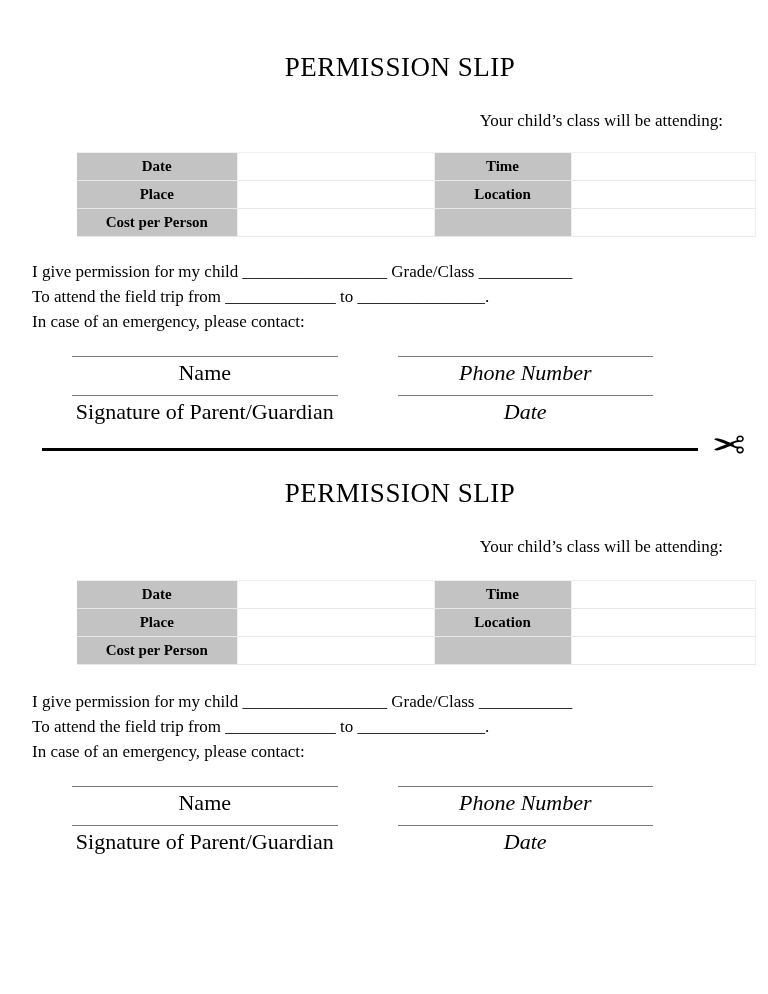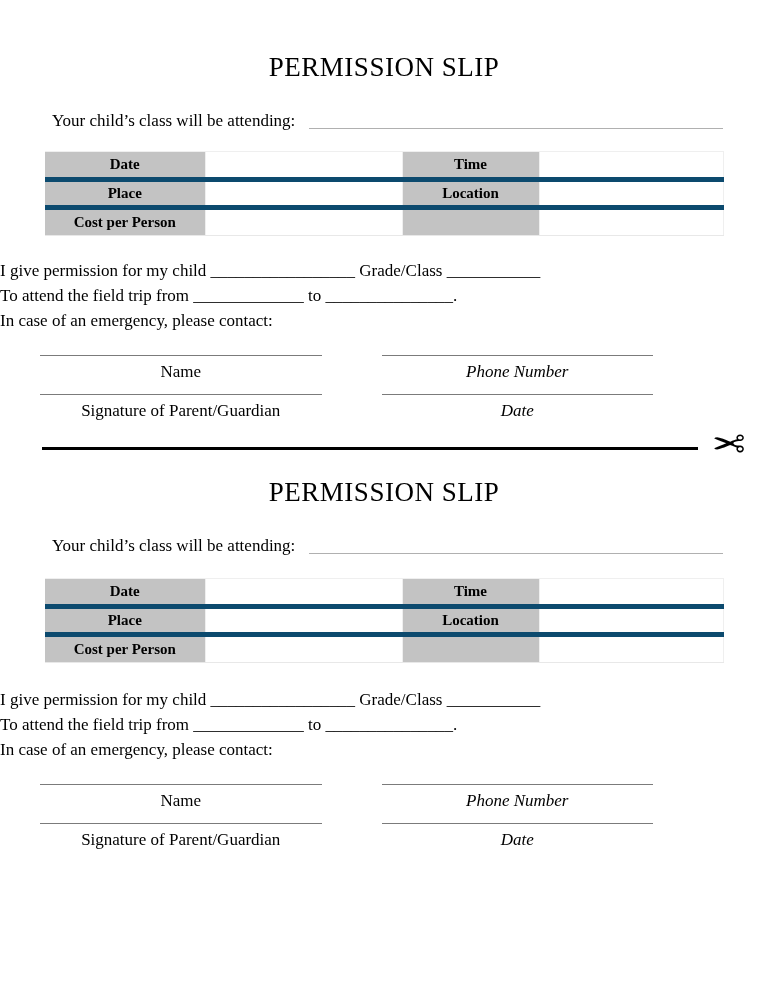--- a/index.html
+++ b/index.html
@@ -20,37 +20,39 @@
   .page {
     width: 768px;
     height: 994px;
     padding: 0;
     position: relative;
   }
 
   
   .slip {
     position: relative;
+    margin-left: 32px;
   }
 
   .slip-title {
     text-align: center;
     font-size: 27px;
     font-family: "Liberation Serif", "DejaVu Serif", serif;
     font-weight: normal;
     letter-spacing: 0.5px;
     margin: 0;
     padding: 0;
   }
 
   .attending-row {
     display: flex;
-    align-items: center;
+    align-items: flex-end;
     padding-left: 52px;
     padding-right: 45px;
+    flex-direction: column;
   }
   .attending-label {
     font-size: 17px;
     white-space: nowrap;
     line-height: 20px;
   }
   .attending-rule {
     flex: 1;
     border-bottom: 1px solid #b0b0b0;
     height: 16px;
@@ -61,21 +63,21 @@
   .info-table {
     border-collapse: collapse;
     table-layout: fixed;
     margin-left: 45px;
     width: 678px;
   }
   .info-table td {
     height: 28px;
     padding: 0 4px;
     font-size: 15px;
-    border-top: 5px solid #0c4a6e;
+    border-top: 1px solid #0c4a6e;
     border-bottom: 1px solid #e8e8e8;
   }
   .info-table tr:first-child td { border-top: 1px solid #efefef; }
   .cell-label {
     background: #c3c3c3;
     font-weight: bold;
     text-align: center;
     font-family: "Liberation Serif", "DejaVu Serif", serif;
   }
   .cell-label.empty { font-size: 0; }
@@ -109,21 +111,21 @@
     position: relative;
   }
   .sig-col.left { padding-right: 60px; }
   .sig-col.right { padding-left: 0px; padding-right: 70px; font-style: italic; }
   .sig-line {
     border-top: 1px solid #7b7b7b;
     height: 0;
   }
   .sig-caption {
     text-align: center;
-    font-size: 17px;
+    font-size: 22px;
     line-height: 20px;
     padding-top: 6px;
   }
 
   
   .cut-wrap {
     position: relative;
     height: 34px;
     margin-left: 42px;
     margin-right: 22px;

